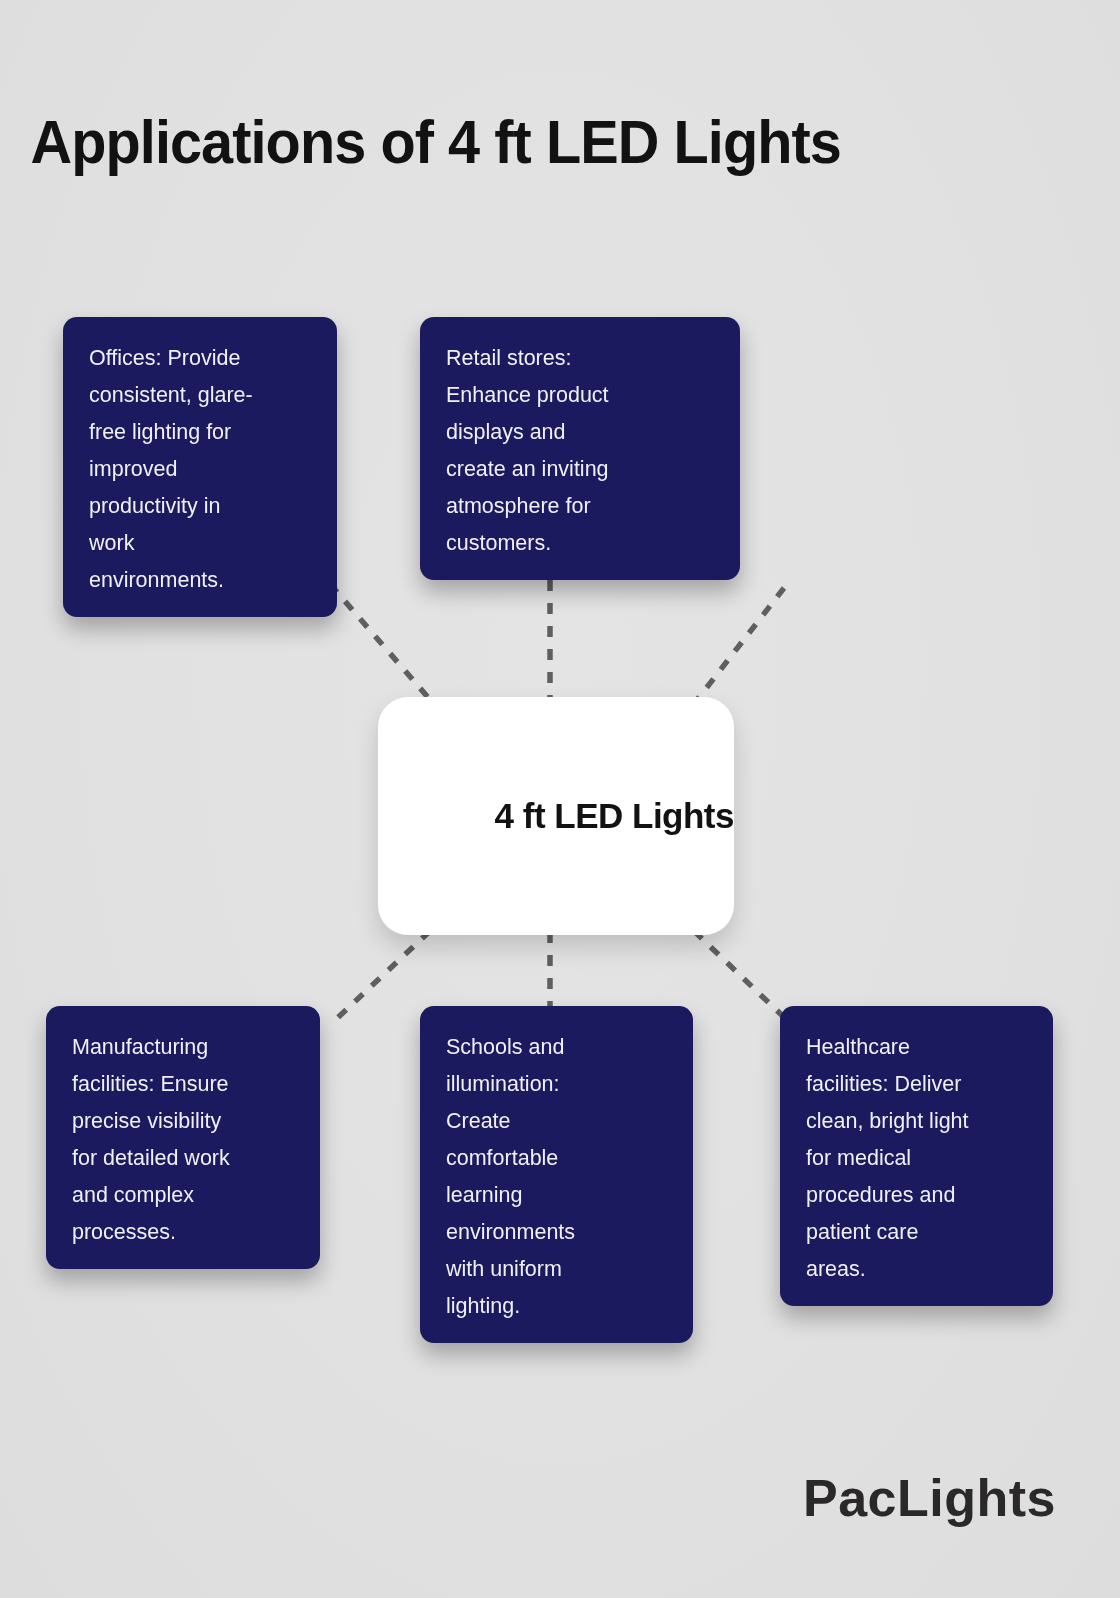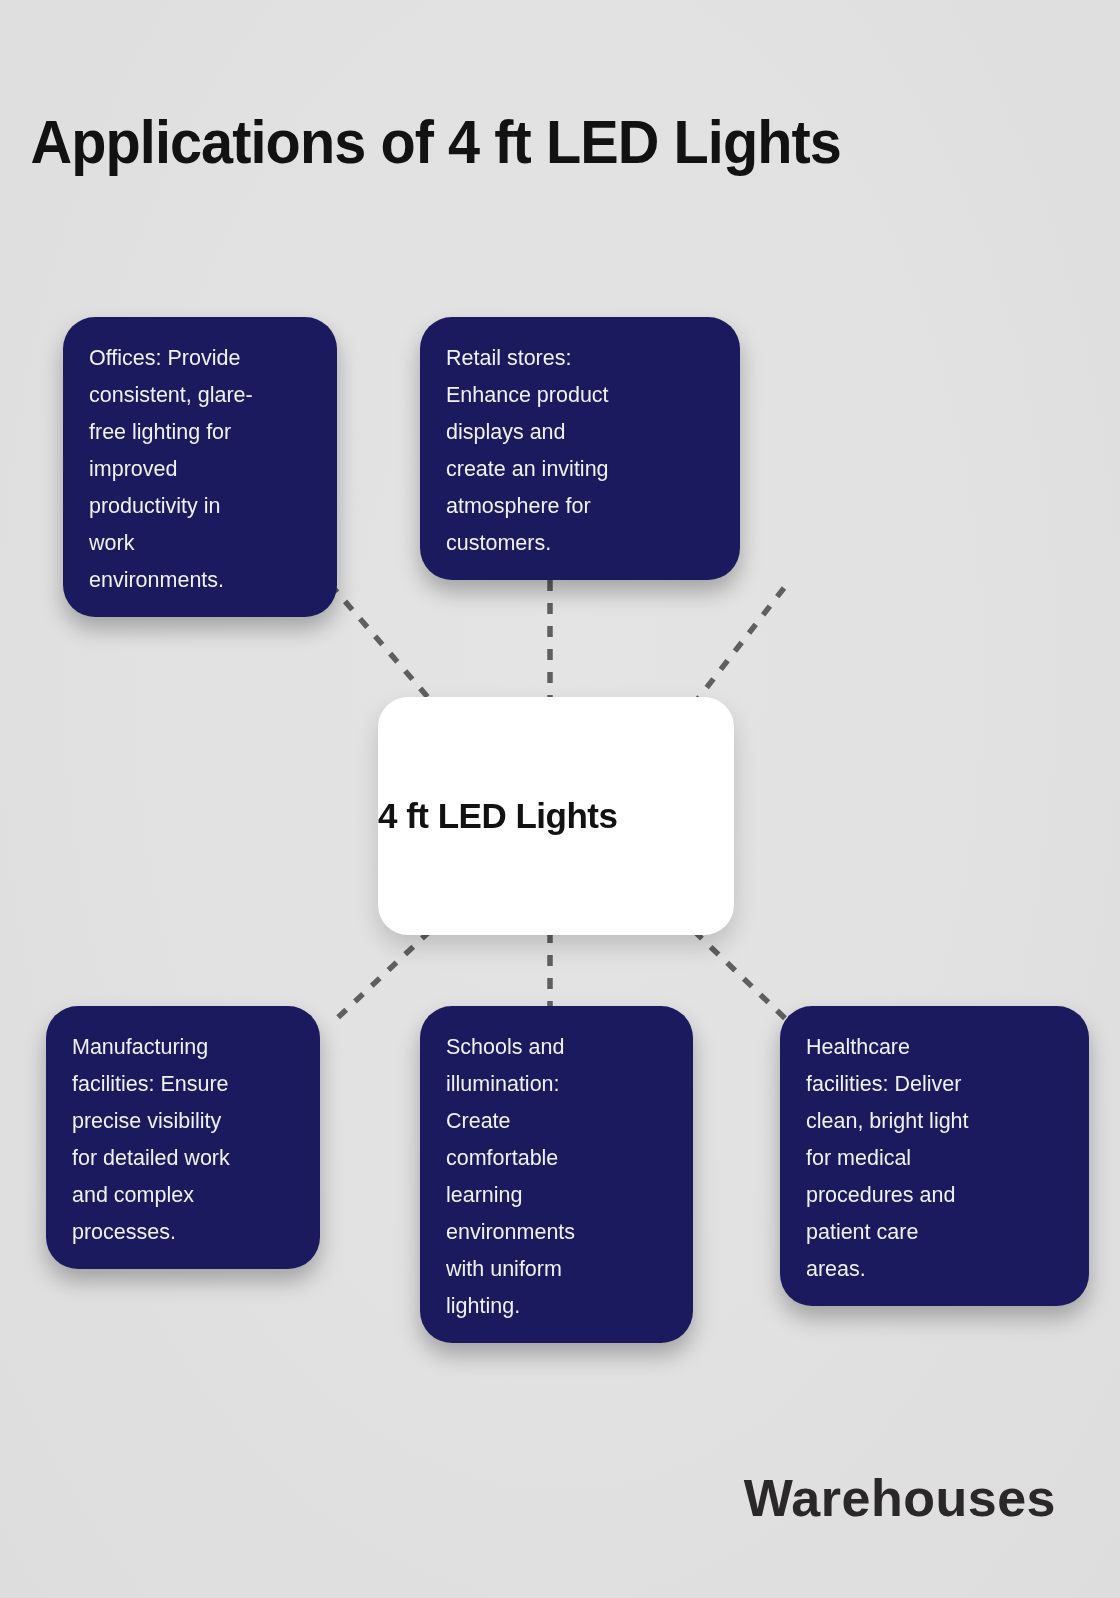--- a/index.html
+++ b/index.html
@@ -41,51 +41,51 @@
   }
   .connectors line {
     stroke: #5f5f5f;
     stroke-width: 5.5;
     stroke-dasharray: 11 12;
   }
   .node-box {
     position: absolute;
     box-sizing: border-box;
     background: #1b1a5e;
-    border-radius: 32px;
+    border-radius: 14px;
     padding: 23px 26px 18px 26px;
     box-shadow: 0 12px 22px rgba(0,0,0,0.28);
     z-index: 2;
   }
   .node-text {
     display: block;
     white-space: pre-line;
     color: #f0f1f7;
     font-size: 21.5px;
     line-height: 37px;
     font-weight: 400;
   }
   .pos-tl { left: 63px;  top: 317px;  width: 274px; }
   .pos-tm { left: 420px; top: 317px;  width: 320px; }
   .pos-tr { left: 780px; top: 317px;  width: 273px; }
   .pos-bl { left: 46px;  top: 1006px; width: 274px; }
   .pos-bm { left: 420px; top: 1006px; width: 273px; }
-  .pos-br { left: 780px; top: 1006px; width: 309px; }
+  .pos-br { left: 780px; top: 1006px; width: 273px; }
   .center-box {
     position: absolute;
     left: 378px;
     top: 697px;
     width: 356px;
     height: 238px;
     background: #ffffff;
     border-radius: 30px;
     box-shadow: 0 12px 24px rgba(0,0,0,0.16);
     display: flex;
     align-items: center;
-    justify-content: flex-start;
+    justify-content: flex-end;
     z-index: 3;
   }
   .center-label {
     font-size: 35px;
     font-weight: 700;
     color: #121212;
     letter-spacing: -0.5px;
   }
   .logo {
     position: absolute;
@@ -160,15 +160,15 @@
   <div class="node-box pos-br">
     <span class="node-text">Healthcare
 facilities: Deliver
 clean, bright light
 for medical
 procedures and
 patient care
 areas.</span>
   </div>
 
-  <div class="logo">Warehouses</div>
+  <div class="logo">PacLights</div>
 
 </div>
 
 </body></html>

